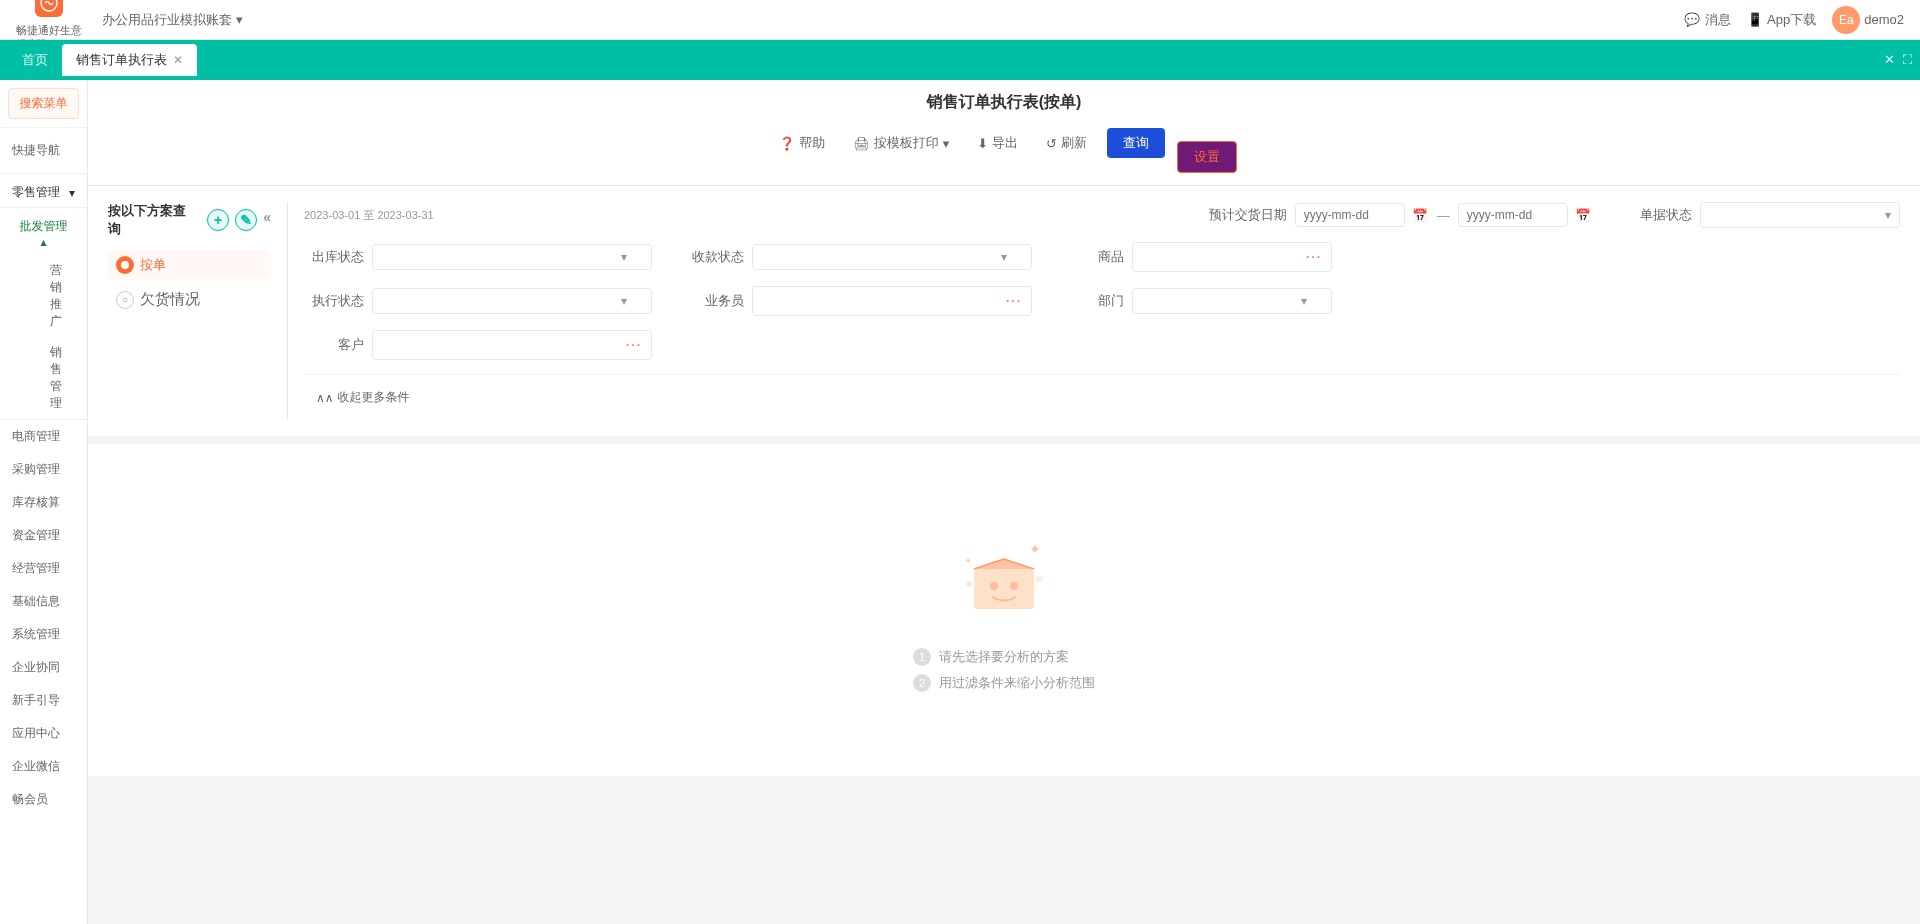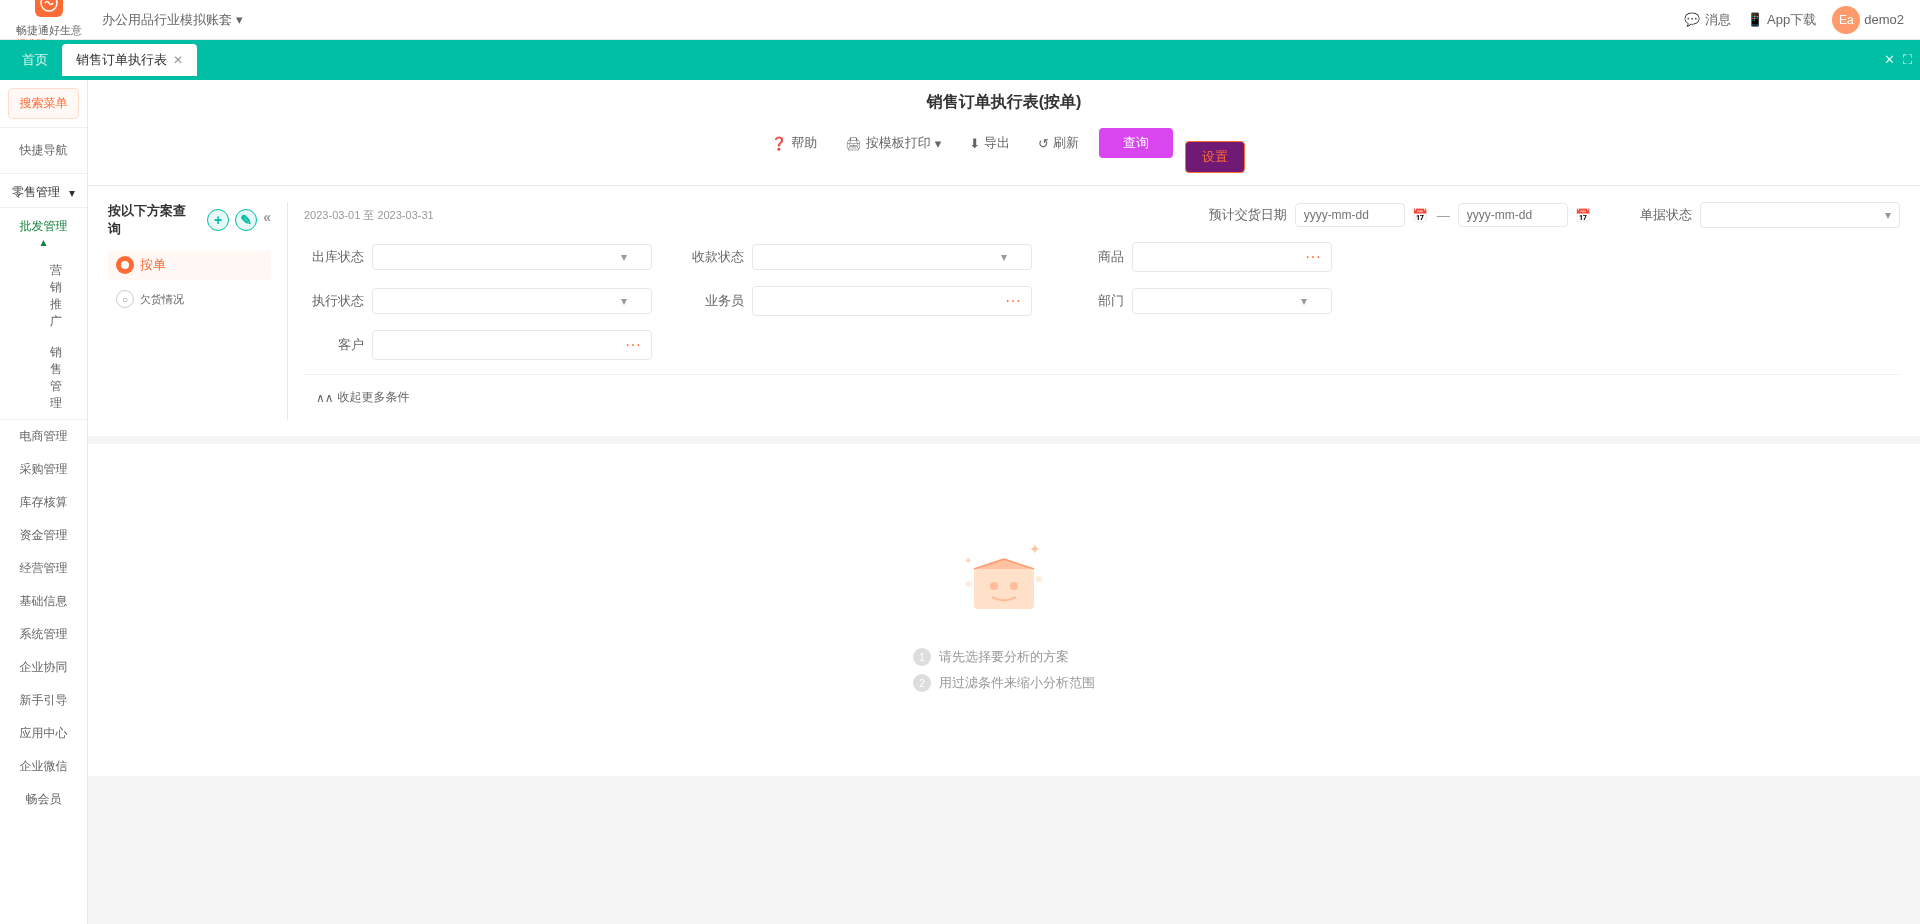--- a/index.html
+++ b/index.html
@@ -25,35 +25,35 @@
     .tab-maximize { margin-left: auto; color: rgba(255,255,255,0.85); cursor: pointer; display: flex; gap: 8px; }
 
     
     .main-layout { display: flex; flex: 1; overflow: hidden; }
 
     
     .sidebar { width: 88px; background: #fff; border-right: 1px solid #e8e8e8; display: flex; flex-direction: column; overflow-y: auto; flex-shrink: 0; }
     .sidebar-search { padding: 8px; border-bottom: 1px solid #f0f0f0; }
     .sidebar-search-btn { width: 100%; padding: 6px; background: #fff8f5; border: 1px solid #ffddcc; border-radius: 4px; color: #ff6b35; font-size: 12px; cursor: pointer; text-align: center; }
     .sidebar-quick-nav { padding: 6px 0; border-bottom: 1px solid #f0f0f0; }
-    .sidebar-nav-item { padding: 8px 12px; color: #666; font-size: 12px; cursor: pointer; text-align: center; }
+    .sidebar-nav-item { padding: 8px 12px; color: #666; font-size: 12px; cursor: pointer; }
     .sidebar-section { border-bottom: 1px solid #f0f0f0; }
     .sidebar-section-header { padding: 10px 12px 6px; color: #333; font-size: 12px; display: flex; align-items: center; justify-content: space-between; cursor: pointer; font-weight: 500; }
     .sidebar-section-header.expanded { color: #15803d; flex-direction: column; }
     .sidebar-sub-item { padding: 7px 14px; color: #666; font-size: 12px; cursor: pointer; margin-left: 36px; }
 
     
     .content-area { flex: 1; overflow-y: auto; padding: 0; background: #f5f5f5; }
 
     
     .page-header { background: #fff; padding: 12px 20px; display: flex; align-items: center; justify-content: space-between; border-bottom: 1px solid #e8e8e8; flex-direction: column; }
     .page-title { font-size: 16px; font-weight: 600; color: #333; }
     .page-actions { display: flex; align-items: center; gap: 12px; }
     .action-btn { display: flex; align-items: center; gap: 4px; color: #666; font-size: 13px; cursor: pointer; padding: 4px 8px; border-radius: 4px; }
-    .action-btn-primary { background: #d946ef; color: white; border: none; padding: 6px 24px; border-radius: 4px; font-size: 13px; cursor: pointer; }
+    .action-btn-primary { background: #1d4ed8; color: white; border: none; padding: 6px 16px; border-radius: 4px; font-size: 13px; cursor: pointer; }
     .action-btn-setting { background: #701a75; color: #ff6b35; border: 1px solid #ff6b35; padding: 6px 16px; border-radius: 4px; font-size: 13px; cursor: pointer; margin-top: 28px; }
 
     
     .filter-panel { background: #fff; padding: 16px 20px; margin: 0; }
     .filter-layout { display: flex; gap: 0; }
     .filter-scheme { width: 180px; border-right: 1px solid #e8e8e8; padding-right: 16px; flex-shrink: 0; }
     .filter-scheme-header { display: flex; align-items: center; gap: 20px; font-size: 13px; color: #333; margin-bottom: 12px; font-weight: 700; }
     .scheme-actions { display: flex; gap: 6px; }
     .scheme-action-btn { width: 22px; height: 22px; border-radius: 50%; display: flex; align-items: center; justify-content: center; cursor: pointer; font-size: 14px; }
     .scheme-action-btn.add { background: #e8f8f6; color: #00bfa5; border: 1px solid #00bfa5; }
@@ -221,21 +221,21 @@
             </div>
           </div>
           <div class="scheme-item active">
             <div class="scheme-item-dot">
               <div class="scheme-item-dot-inner"></div>
             </div>
             <span class="scheme-item-label">按单</span>
           </div>
           <div class="scheme-item2">
             <div class="scheme-item2-icon">○</div>
-            <span style="font-size:11px;color:#666;">欠货情况</span>
+            <span style="font-size:15px;color:#666;">欠货情况</span>
           </div>
         </div>
 
         <div class="filter-conditions">
 
           <div class="filter-row">
             <div style="font-size:11px;color:#999;white-space:nowrap;">2023-03-01 至 2023-03-31</div>
 
             <div class="filter-group" style="margin-left:auto;">
               <span class="filter-label">预计交货日期</span>

